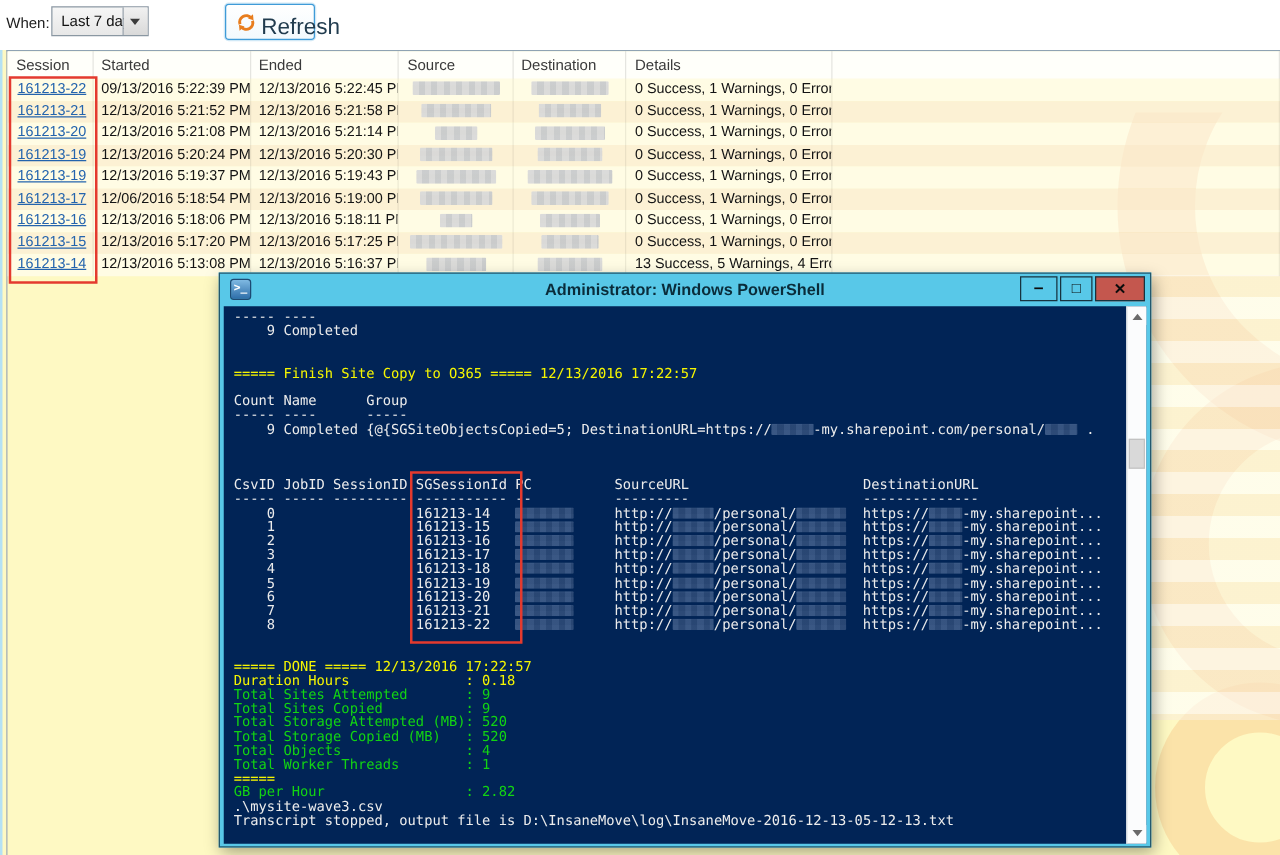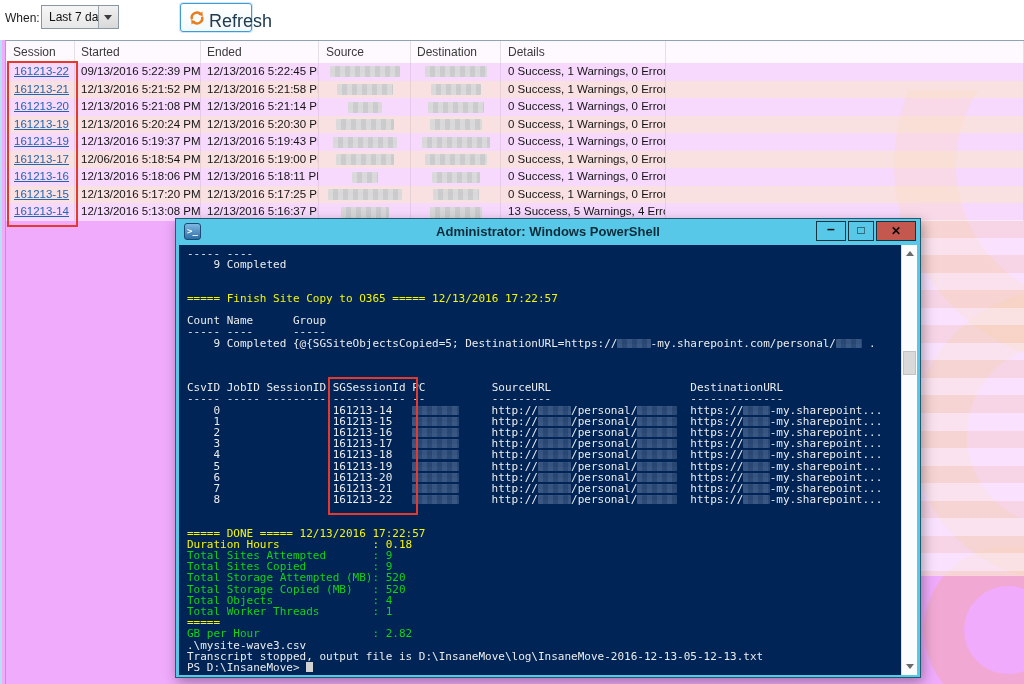--- a/index.html
+++ b/index.html
@@ -1,16 +1,16 @@
 <!DOCTYPE html>
 <html><head>
 <meta charset="utf-8">
 <style>
   html,body{margin:0;padding:0;background:#ffffff;}
-  .screen{position:relative;width:1024px;height:684px;overflow:hidden;background:#f0abfc;
+  .screen{position:relative;width:1024px;height:684px;overflow:hidden;background:#fef9c3;
           font-family:"Liberation Sans",sans-serif;}
 
   
   .left-edge{position:absolute;left:0;top:0;width:2px;height:684px;background:#b5e1f4;}
 
   
   .swirl{position:absolute;left:850px;top:90px;z-index:1;}
   .stripesB{position:absolute;left:876px;top:220px;width:148px;height:356px;z-index:1;
     background:repeating-linear-gradient(180deg,
       rgba(251,238,216,.62) 0 17.55px, rgba(255,255,255,.66) 17.55px 35.1px);}
@@ -265,21 +265,20 @@
           <div class="ln"><span class="c-g">Total Sites Attempted       : 9</span></div>
           <div class="ln"><span class="c-g">Total Sites Copied          : 9</span></div>
           <div class="ln"><span class="c-g">Total Storage Attempted (MB): 520</span></div>
           <div class="ln"><span class="c-g">Total Storage Copied (MB)   : 520</span></div>
           <div class="ln"><span class="c-g">Total Objects               : 4</span></div>
           <div class="ln"><span class="c-g">Total Worker Threads        : 1</span></div>
           <div class="ln"><span class="c-y">=====</span></div>
           <div class="ln"><span class="c-g">GB per Hour                 : 2.82</span></div>
           <div class="ln"><span class="c-w">.\mysite-wave3.csv</span></div>
           <div class="ln"><span class="c-w">Transcript stopped, output file is D:\InsaneMove\log\InsaneMove-2016-12-13-05-12-13.txt</span></div>
-          <div class="ln"><span class="c-w">PS D:\InsaneMove&gt; </span><i class="cursor"></i></div>
         </div>
       <div class="hl hl-console"></div>
       <div class="ps-scroll">
         <span class="sc-btn sc-up">
             <i></i>
           </span>
         <span class="sc-thumb"></span>
         <span class="sc-btn sc-down">
             <i></i>
           </span>

